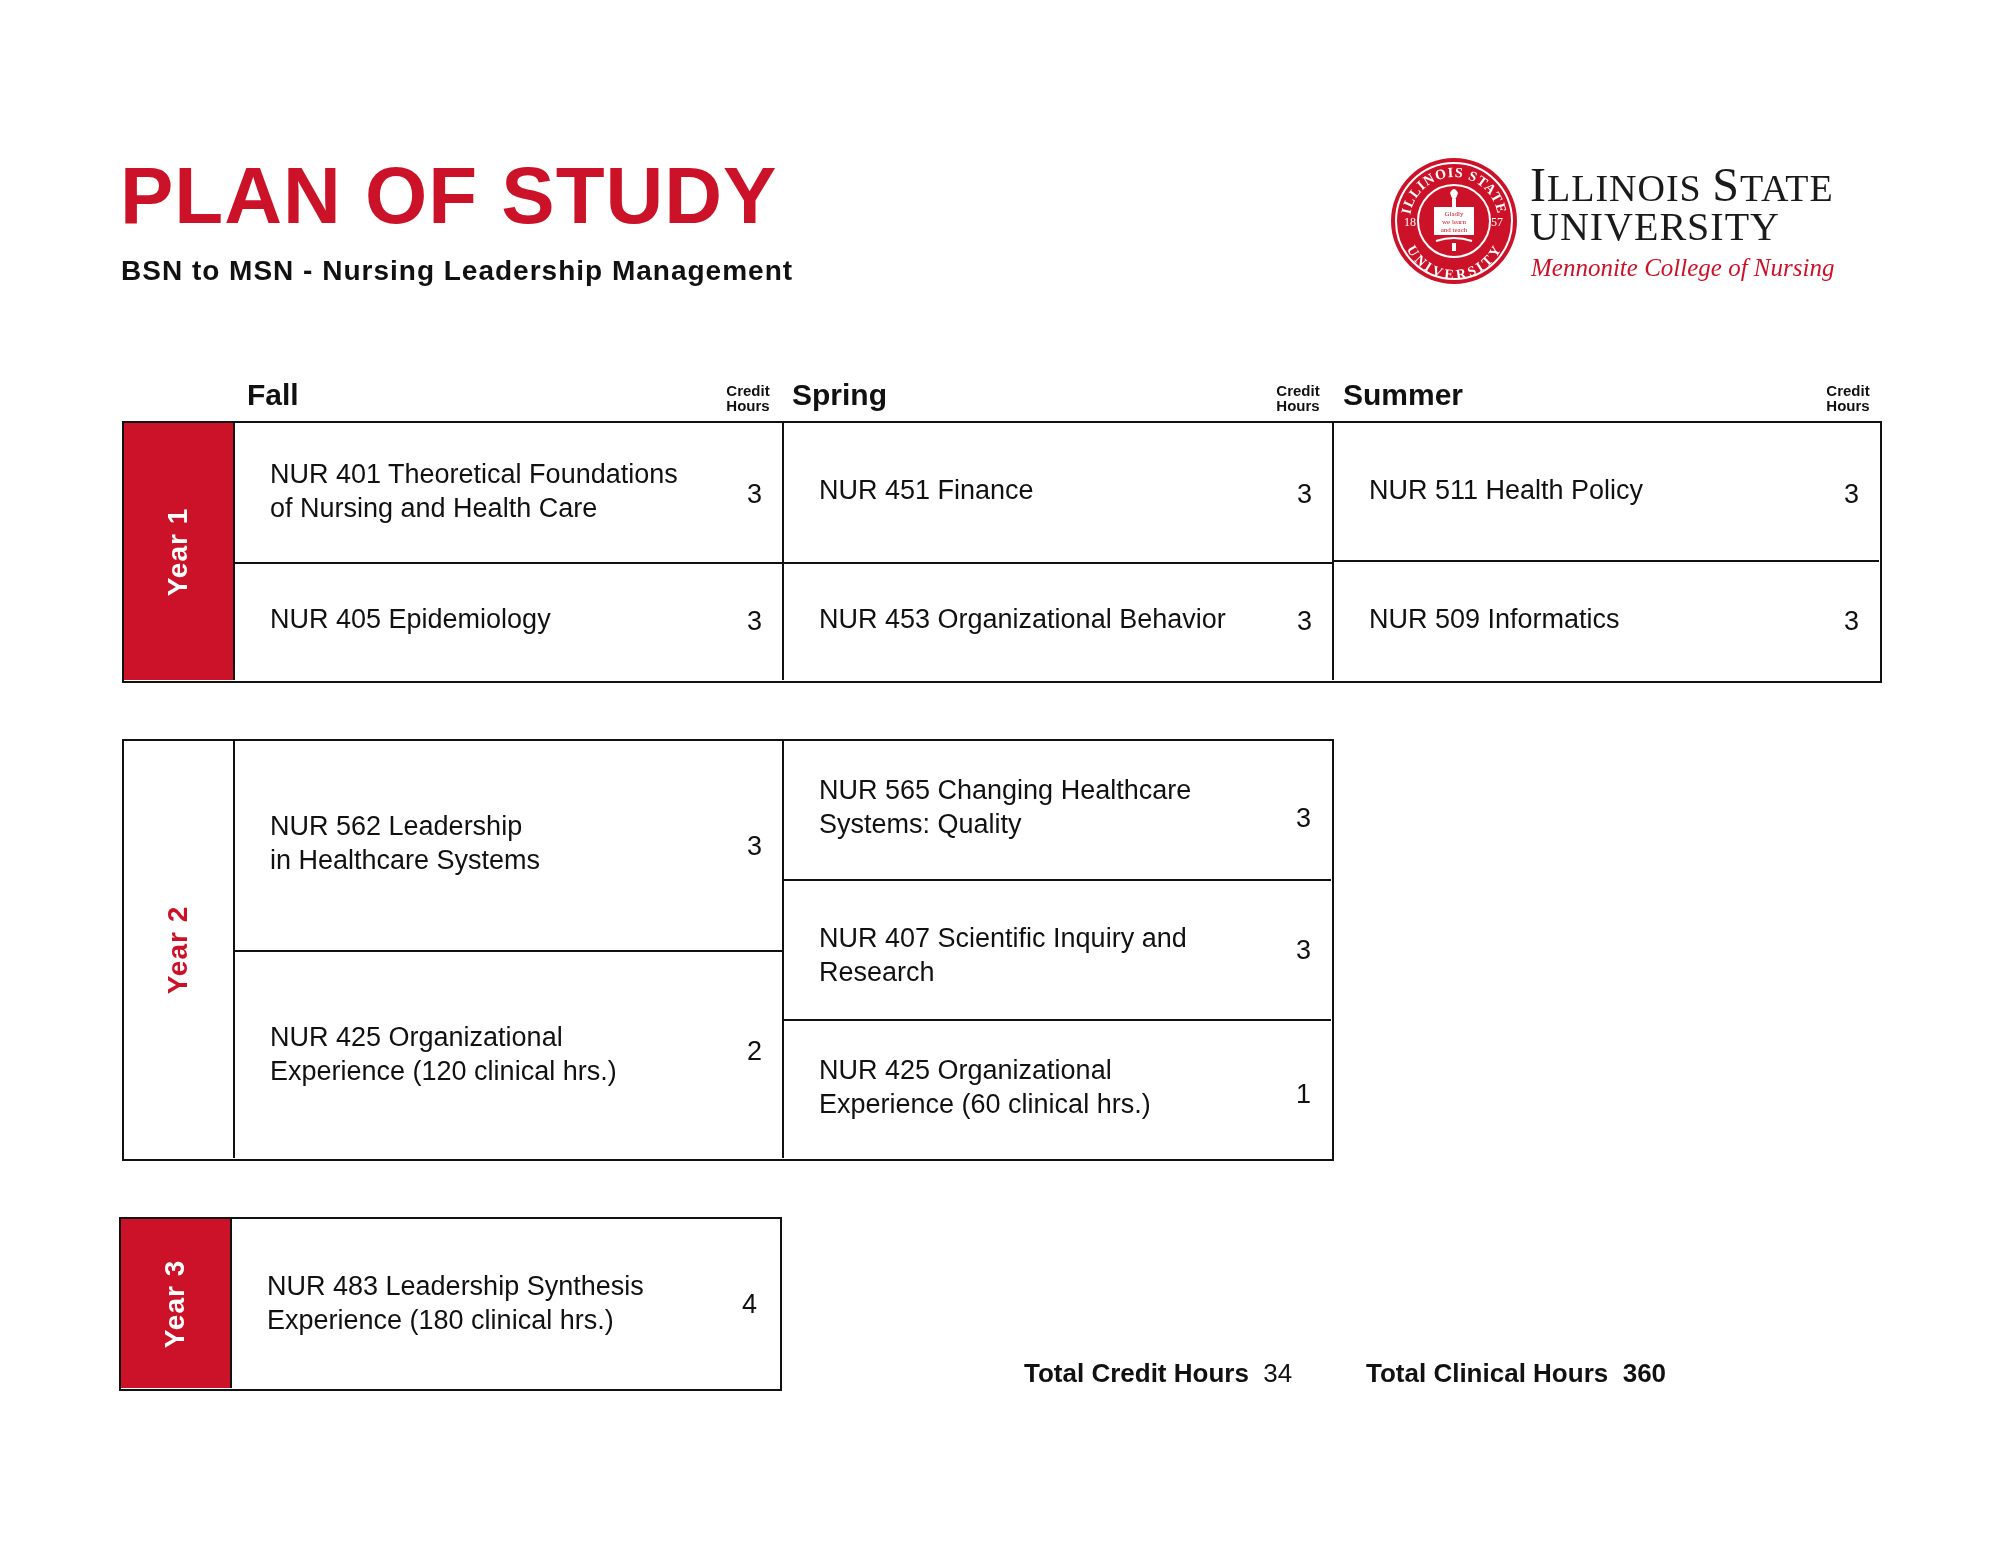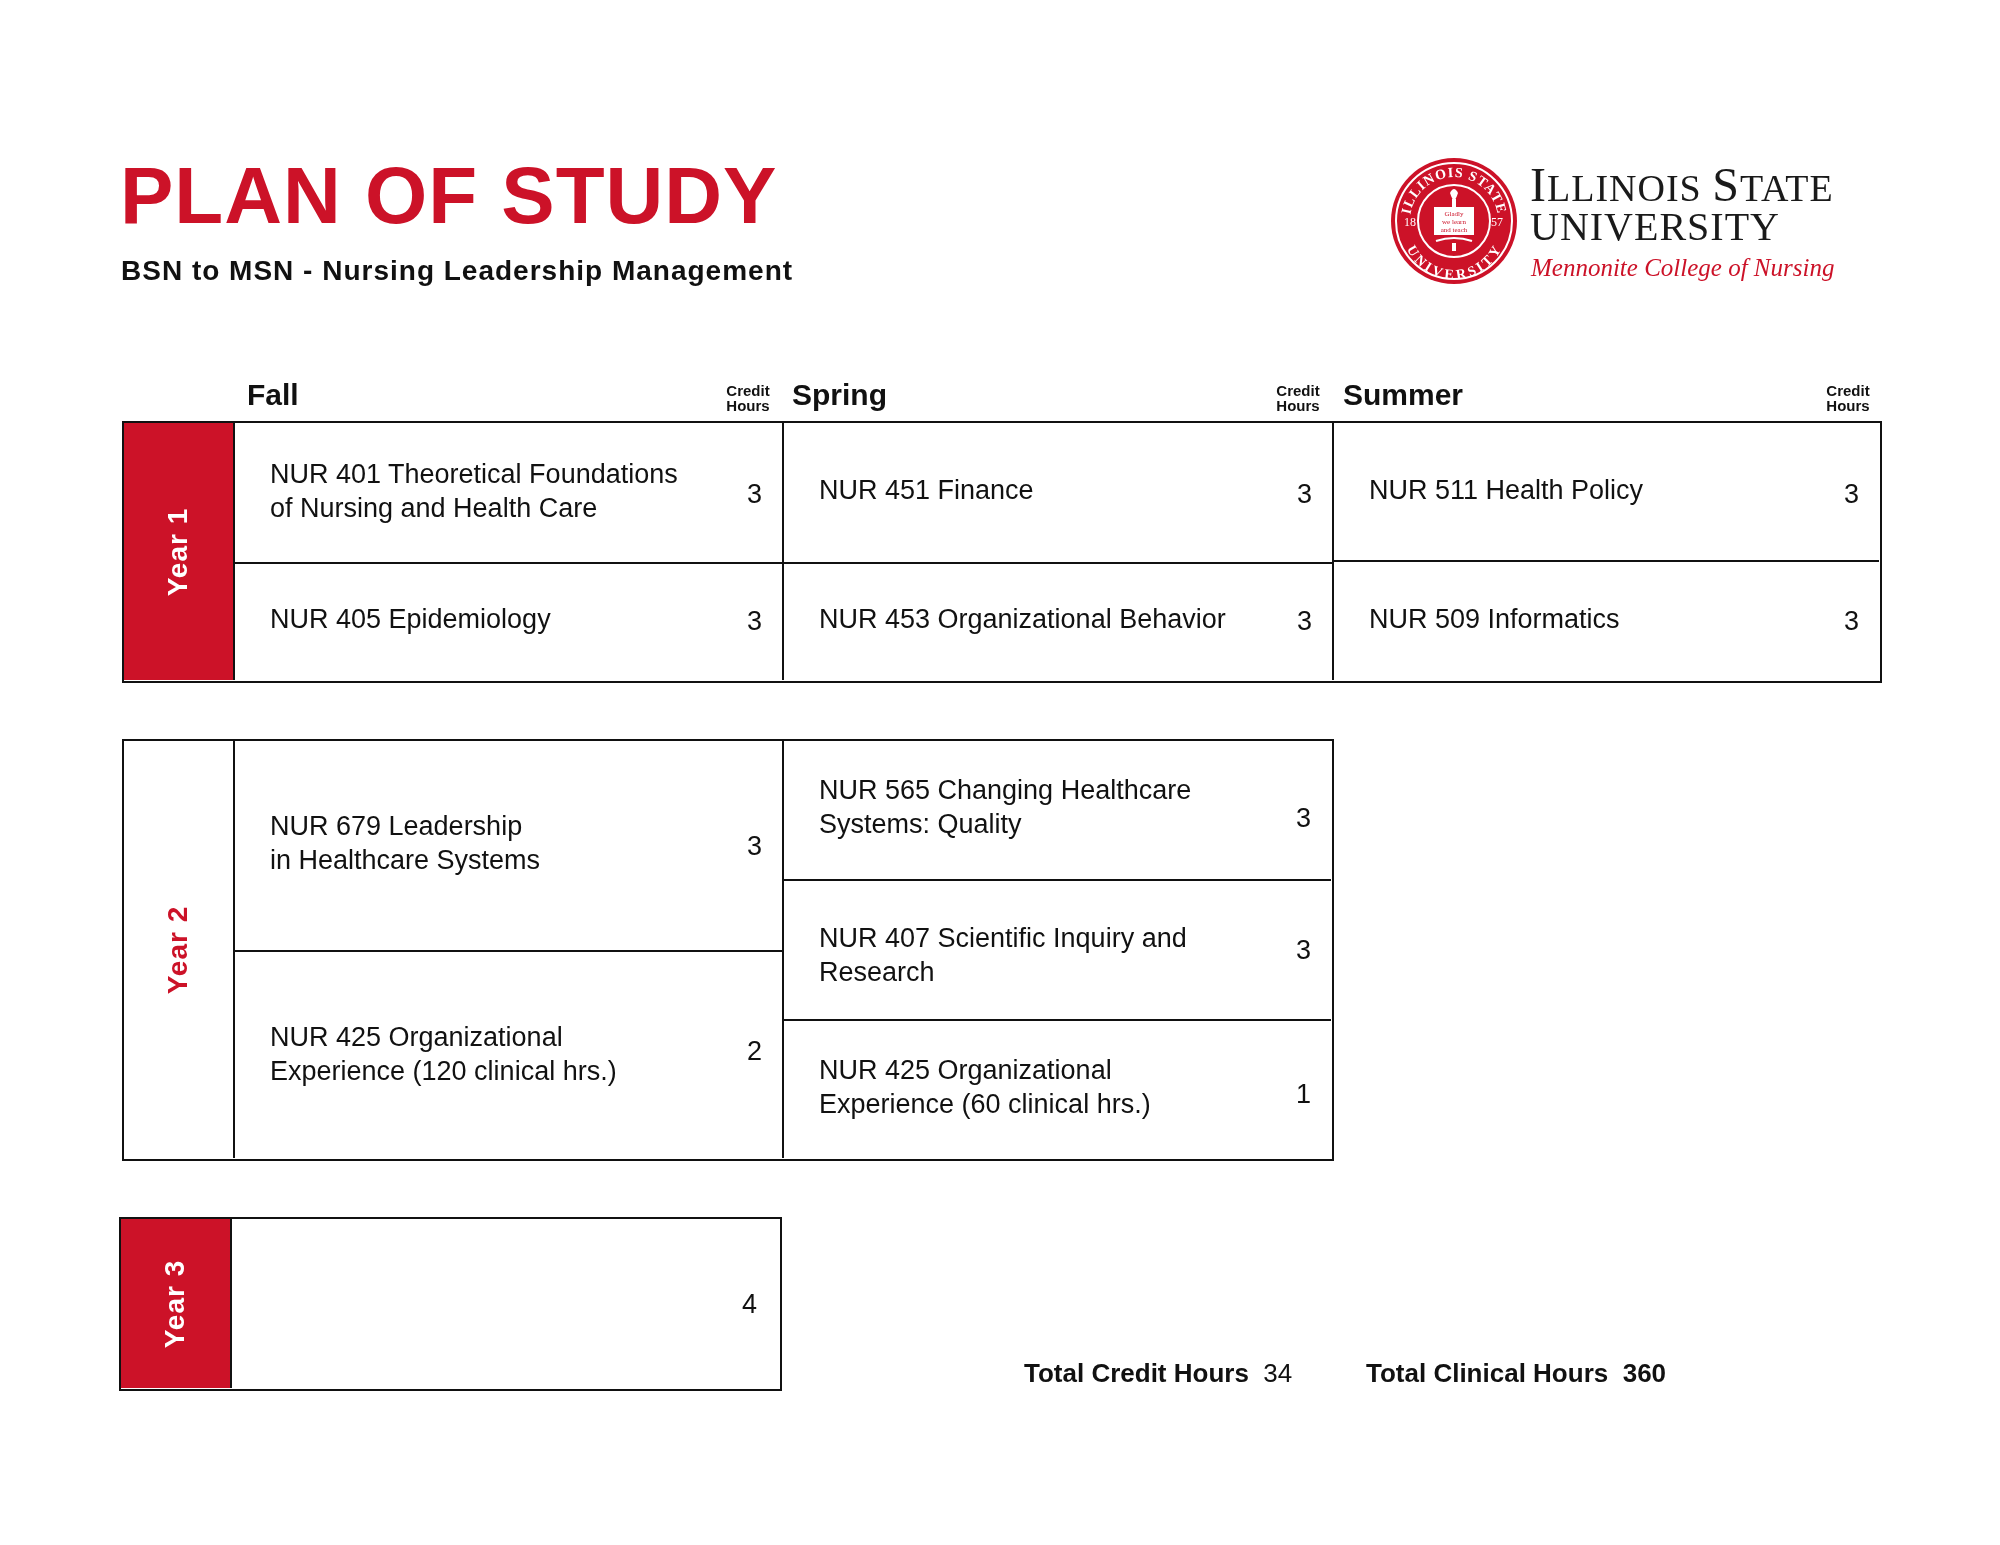--- a/index.html
+++ b/index.html
@@ -131,21 +131,21 @@
   <div class="yearcell white" style="left:0; top:0; width:111px; height:417px;">
     <span class="yearlabel">Year 2</span>
   </div>
   <div class="vline" style="left:658px; top:0; height:417px;"></div>
   <div class="hline" style="left:111px; top:209px; width:549px;"></div>
   <div class="hline" style="left:660px; top:138px; width:547px;"></div>
   <div class="hline" style="left:660px; top:278px; width:547px;"></div>
 
   <div class="cell" style="left:111px; top:0; width:547px; height:209px;">
     <div class="course" style="top:68px;">
-        <div>NUR 679 Leadership</div>
+        <div>NUR 562 Leadership</div>
         <div>in Healthcare Systems</div>
       </div>
     <div class="credit" style="top:90px;">3</div>
   </div>
   <div class="cell" style="left:111px; top:211px; width:547px; height:206px;">
     <div class="course" style="top:68px;">
         <div>NUR 425 Organizational</div>
         <div>Experience (120 clinical hrs.)</div>
       </div>
     <div class="credit" style="top:84px;">2</div>
@@ -172,20 +172,24 @@
       </div>
     <div class="credit" style="top:58px;">1</div>
   </div>
 </div>
 
 <div class="abs box" style="left:119px; top:1217px; width:663px; height:174px;">
   <div class="yearcell red" style="left:0; top:0; width:111px; height:169px;">
     <span class="yearlabel">Year 3</span>
   </div>
   <div class="cell" style="left:111px; top:0; width:547px; height:169px;">
+    <div class="course" style="top:50px;">
+        <div>NUR 483 Leadership Synthesis</div>
+        <div>Experience (180 clinical hrs.)</div>
+      </div>
     <div class="credit" style="left:auto; right:22px; top:70px;">4</div>
   </div>
 </div>
 
 <div class="abs totals" style="left:1008px;">
   <b>Total Credit Hours</b>&nbsp;&nbsp;<span>34</span>
 </div>
 <div class="abs totals" style="left:1350px;">
   <b>Total Clinical Hours</b>&nbsp;&nbsp;<b>360</b>
 </div>

